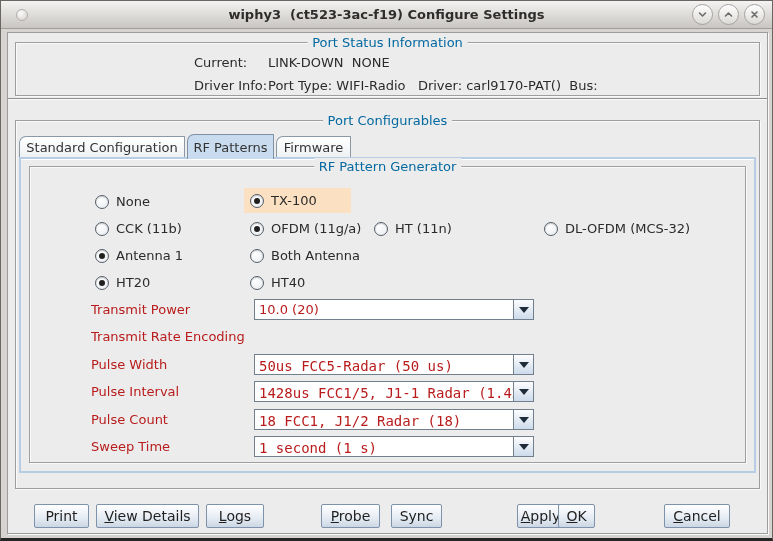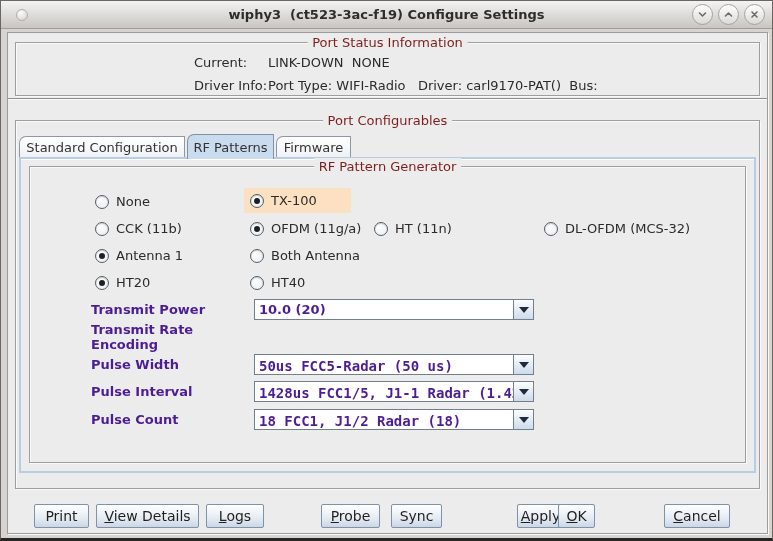--- a/index.html
+++ b/index.html
@@ -18,21 +18,21 @@
           background:linear-gradient(#fefefe,#dcdad7);display:flex;align-items:center;justify-content:center;
           box-shadow:inset 0 1px 0 #fff;}
   .winbtn svg{display:block;}
   
   .content{position:absolute;left:6px;top:31px;width:761px;height:502px;background:#ececec;
            border:1px solid #9c9c9c;box-shadow:1px 1px 0 rgba(255,255,255,.85);}
   
   .tframe{position:absolute;border:1px solid #9e9e9e;
           box-shadow:inset 1px 1px 0 rgba(255,255,255,.75),1px 1px 0 rgba(255,255,255,.75);}
   .tframe-title{position:absolute;top:-9px;left:50%;transform:translateX(-50%);background:#ececec;
-                padding:0 5px;font-size:13px;color:#7f1d1d;white-space:nowrap;line-height:17px;}
+                padding:0 5px;font-size:13px;color:#0369a1;white-space:nowrap;line-height:17px;}
   .status-frame{left:14px;top:41px;width:745px;height:54px;}
   .status-rows{position:absolute;left:178px;top:11px;display:grid;grid-template-columns:74px auto;
                row-gap:5px;font-size:13px;color:#2b2b2b;line-height:18px;}
   .status-val{white-space:pre;}
   .sep{position:absolute;left:7px;top:97px;width:759px;height:0;border-top:1px solid #8f8f8f;
        box-shadow:0 1px 0 #fafafa;}
   .config-frame{left:14px;top:119px;width:745px;height:369px;}
   
   .tab{position:absolute;top:135px;height:21px;border:1px solid #8b99a7;border-bottom:none;
        border-radius:7px 1px 0 0;background:linear-gradient(#ffffff,#eef1f3);
@@ -45,21 +45,21 @@
   .radio-item{position:absolute;height:25px;display:flex;align-items:center;gap:7px;font-size:13px;
               color:#2b2b2b;padding:0 6px;z-index:6;cursor:default;}
   .radio-item.hl{background:#fbe1c2;padding-right:34px;}
   .radio{width:14px;height:14px;border-radius:50%;border:1px solid #555e68;flex:none;
          background:radial-gradient(circle at 35% 30%,#ffffff,#e7ebef);
          box-shadow:inset 0 1px 1px rgba(0,0,0,.18);position:relative;}
   .radio.sel::after{content:"";position:absolute;left:3px;top:3px;width:6px;height:6px;
                     border-radius:50%;background:#1f1f1f;}
   
   .frow{position:absolute;left:90px;height:21px;display:flex;align-items:center;font-size:13px;
-        color:#4c1d95;z-index:6;font-weight:bold;}
+        color:#b91c1c;z-index:6;}
   .flabel{width:163px;flex:none;}
   .combo{width:280px;height:21px;border:1px solid #72808e;background:#fff;display:flex;align-items:stretch;}
   .combo.gray{background:#d8d8d8;}
   .cval{flex:1;padding:2px 4px 0;font-size:13px;overflow:hidden;white-space:pre;}
   .combo.mono .cval{font-family:"DejaVu Sans Mono","Liberation Mono",monospace;font-size:14px;padding-top:3px;}
   .arrow{width:20px;flex:none;border-left:1px solid #72808e;
          background:linear-gradient(#fdfdfe,#cddbeb);display:flex;align-items:center;justify-content:center;}
   .tri{width:0;height:0;border-left:5px solid transparent;border-right:5px solid transparent;
        border-top:6px solid #1d2b3a;}
   
@@ -210,20 +210,29 @@
   </div>
   <div class="frow" style="top:408px;">
     <span class="flabel">Pulse Count</span>
     <div class="combo mono">
       <span class="cval">18 FCC1, J1/2 Radar (18)</span>
       <span class="arrow">
           <span class="tri"></span>
         </span>
     </div>
   </div>
+  <div class="frow" style="top:435px;">
+    <span class="flabel">Sweep Time</span>
+    <div class="combo mono">
+      <span class="cval">1 second (1 s)</span>
+      <span class="arrow">
+          <span class="tri"></span>
+        </span>
+    </div>
+  </div>
 
   <button class="fbtn" style="left:33px;width:55px;">
     <span><span>Print</span><span class="key"></span><span></span></span>
   </button>
   <button class="fbtn" style="left:95px;width:103px;">
     <span><span></span><span class="key">V</span><span>iew Details</span></span>
   </button>
   <button class="fbtn" style="left:205px;width:58px;">
     <span><span></span><span class="key">L</span><span>ogs</span></span>
   </button>

